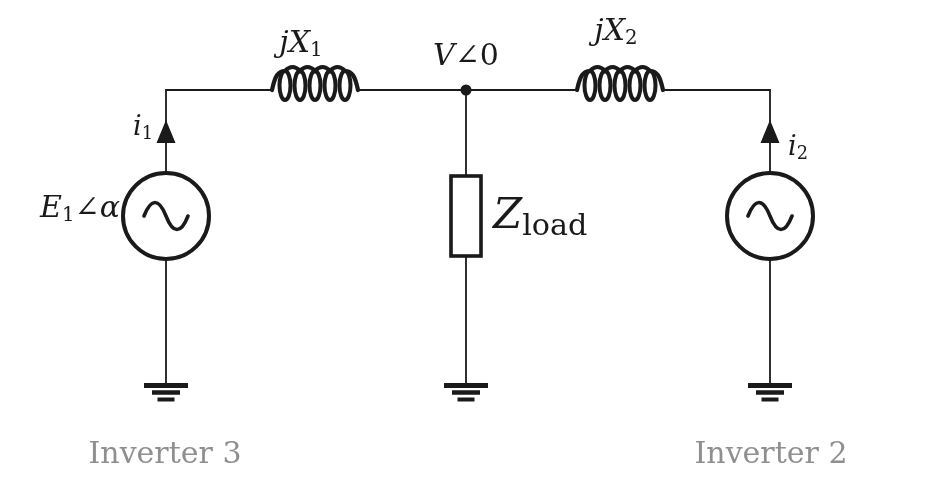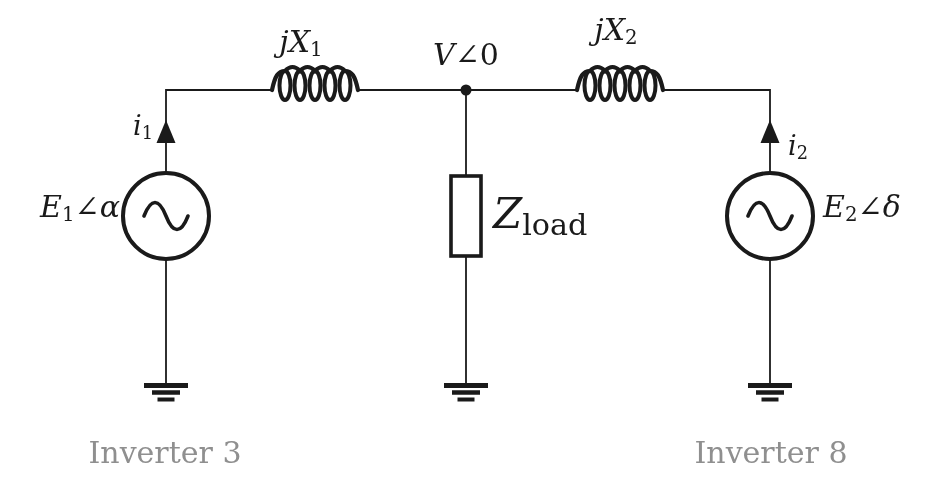--- a/index.html
+++ b/index.html
@@ -113,25 +113,24 @@
   </svg>
 
   <div class="lbl center" style="left:301px;top:27px;"><span class="it">jX</span><span class="sub">1</span></div>
 
   <div class="lbl center" style="left:616px;top:15px;"><span class="it">jX</span><span class="sub">2</span></div>
 
   <div class="lbl center" style="left:466px;top:40px;"><span class="it">V</span><span class="up">∠0</span></div>
 
   <div class="lbl rightal" style="left:120px;top:192px;"><span class="it">E</span><span class="sub">1</span><span class="up">∠</span><span class="it">α</span></div>
 
-  <div class="lbl" style="left:823px;top:192px;"><span class="it">E</span><span class="sub">2</span><span class="up">∠</span><span class="it">δ</span></div>
 
   <div class="lbl cur rightal" style="left:153px;top:112px;"><span class="it">i</span><span class="sub">1</span></div>
 
   <div class="lbl cur" style="left:788px;top:108px;margin-top:24px;"><span class="it">i</span><span class="sub">2</span></div>
 
   <div class="lbl zl" style="left:493px;top:193px;"><span class="it">Z</span><span class="sub">load</span></div>
 
   <div class="lbl caption center" style="left:165px;top:438px;">Inverter 3</div>
 
-  <div class="lbl caption center" style="left:771px;top:438px;">Inverter 8</div>
+  <div class="lbl caption center" style="left:771px;top:438px;">Inverter 2</div>
 
 </div>
 
 </body></html>

